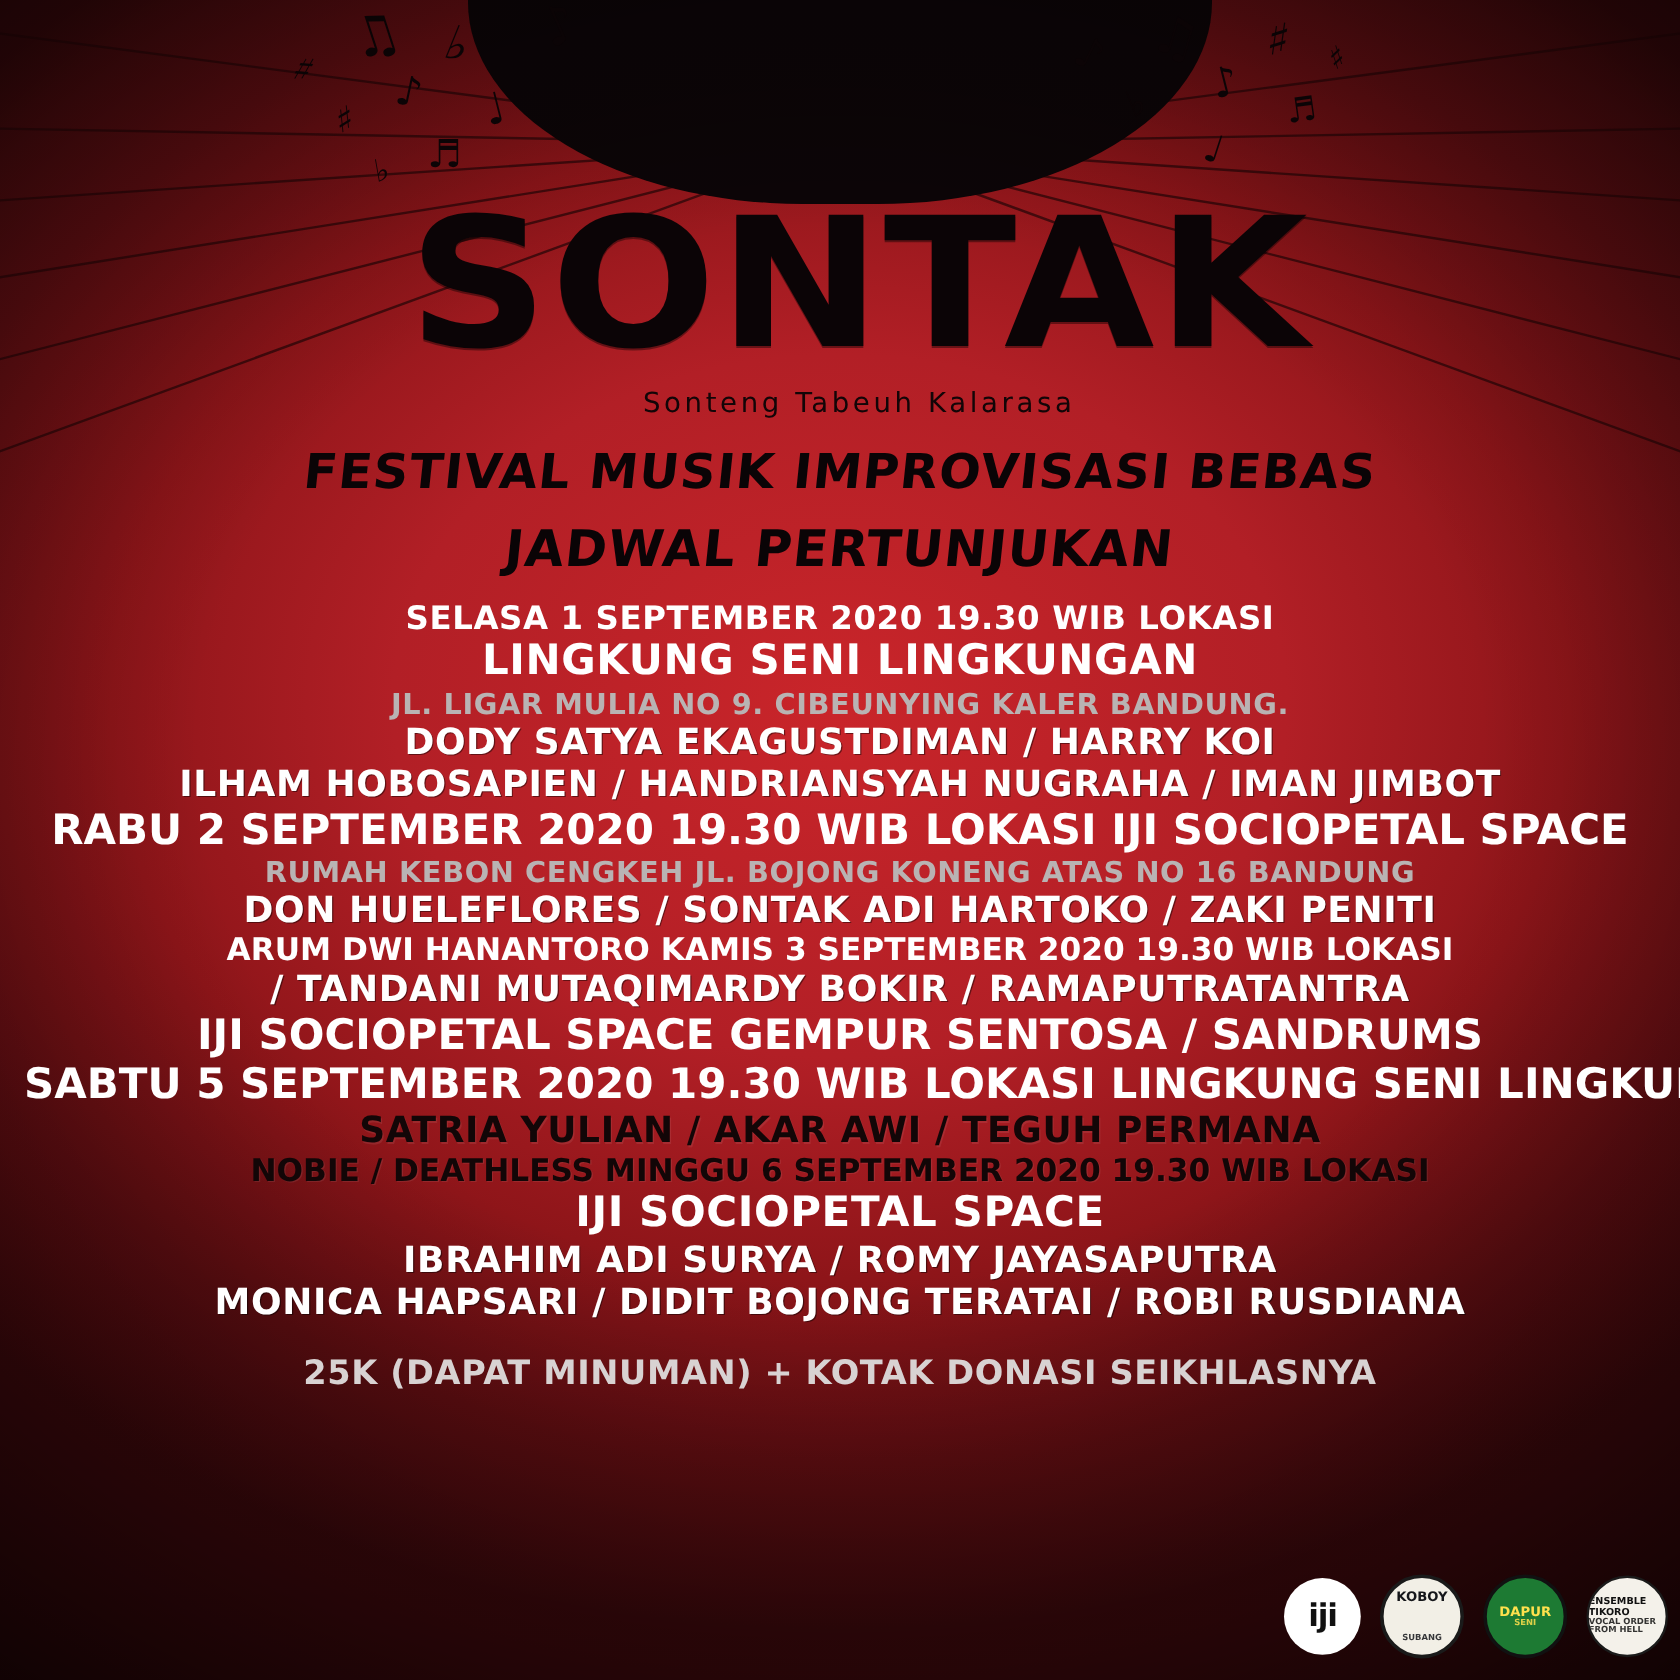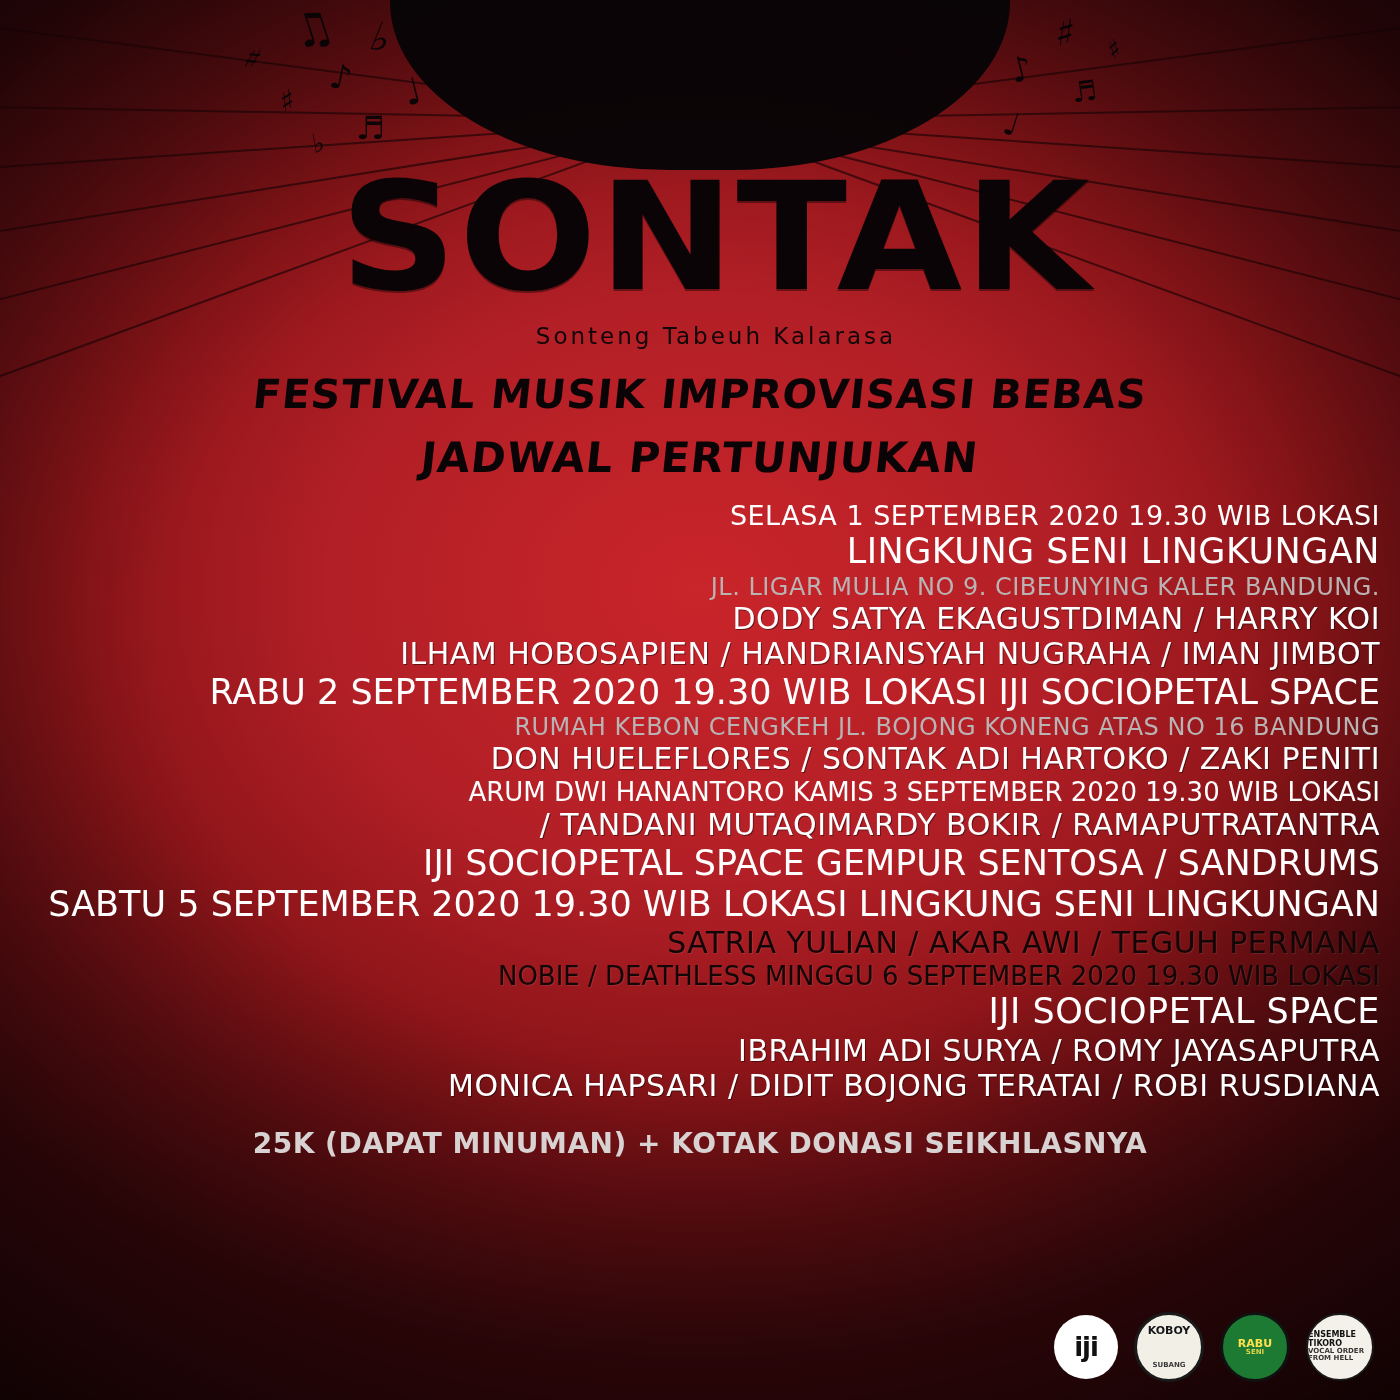--- a/index.html
+++ b/index.html
@@ -117,23 +117,23 @@
   }
 
   .lines {
     margin-top: 18px;
     width: 1360px;
     text-align: center;
   }
 
   .line {
     font-family: "DejaVu Sans", sans-serif;
-    font-weight: normal;
+    font-weight: bold;
     line-height: 1.18;
-    text-align: right;
+    text-align: center;
     white-space: nowrap;
   }
 
   .l-date {
     font-size: 27px;
     color: #ffffff;
     letter-spacing: 0.5px;
   }
   .l-venue {
     font-size: 35px;
@@ -172,21 +172,21 @@
     font-weight: bold;
     font-size: 28px;
     color: #d8d2d2;
     letter-spacing: 0.5px;
     text-align: center;
   }
 
   
   #logos {
     position: absolute;
-    right: 26px;
+    right: 10px;
     bottom: 18px;
     display: flex;
     align-items: center;
     gap: 16px;
   }
   .logo {
     width: 64px;
     height: 64px;
     border-radius: 50%;
     display: flex;
@@ -318,21 +318,21 @@
 
   <div id="logos">
     <div class="logo logo-iji">
       <span>iji</span>
     </div>
     <div class="logo logo-koboy">
       <span>KOBOY</span>
       <span class="logo-sub">SUBANG</span>
     </div>
     <div class="logo logo-dapur">
-      <span>RABU</span>
+      <span>DAPUR</span>
       <span class="logo-sub">SENI</span>
     </div>
     <div class="logo logo-ensemble">
       <span>ENSEMBLE TIKORO</span>
       <span class="logo-sub">VOCAL ORDER FROM HELL</span>
     </div>
   </div>
 
 </div>
 

